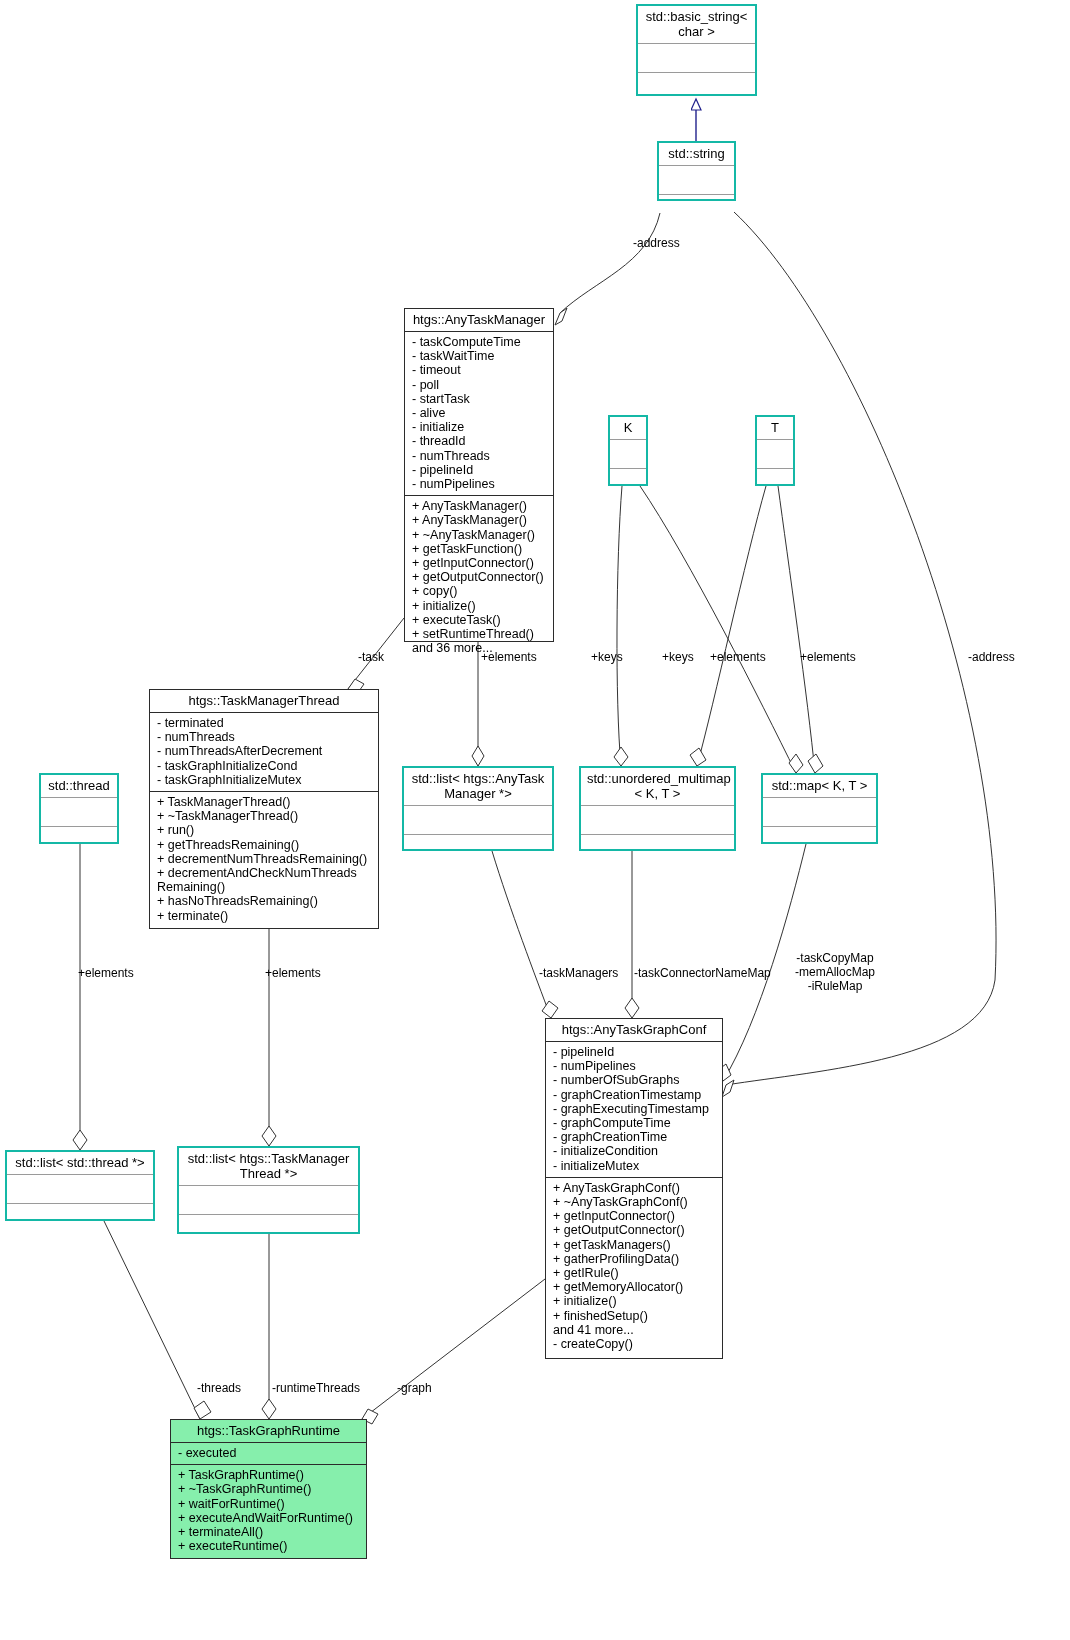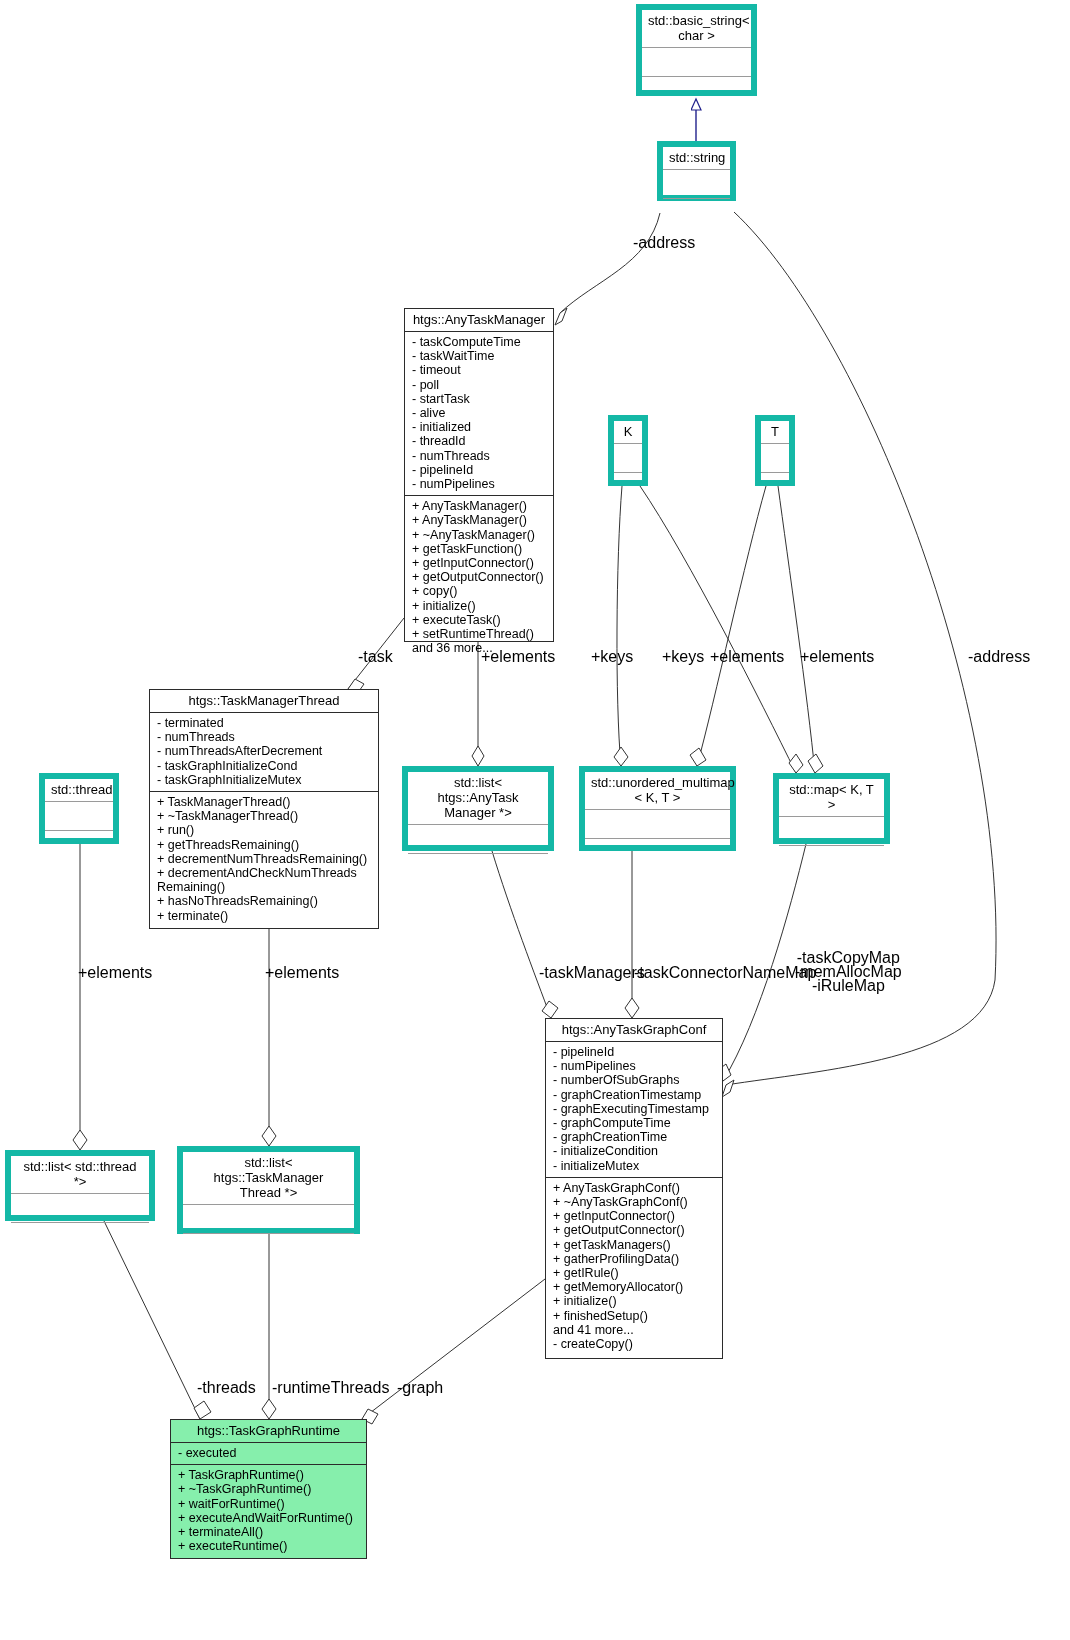--- a/index.html
+++ b/index.html
@@ -5,36 +5,36 @@
   html,body{margin:0;padding:0;background:#ffffff;}
   body{
     width:1070px;height:1640px;position:relative;overflow:hidden;
     font-family:"Liberation Sans","DejaVu Sans",sans-serif;
     color:#000000;
   }
   #canvas{position:absolute;inset:0;}
   svg#edges{position:absolute;left:0;top:0;width:1070px;height:1640px;}
 
   .node{position:absolute;box-sizing:border-box;background:#ffffff;
-        border:6px solid #14b8a6;}
+        border:2px solid #14b8a6;}
   .node.strong{border:1px solid #2b2b2b;}
   .node.filled{background:#86efac;border:1px solid #2b2b2b;}
 
   .n-title{
     text-align:center;padding:3px 6px 4px 6px;
     font-size:13px;line-height:15px;white-space:pre-line;
   }
   .n-sep{height:1px;background:#9a9a9a;}
   .node.strong .n-sep,.node.filled .n-sep{background:#2b2b2b;height:1px;}
   .n-sec{padding:3px 6px 4px 7px;}
   .n-sec div{font-size:12.5px;line-height:14.2px;white-space:pre-line;}
   .n-empty{height:21px;}
 
   .elabel{
-    position:absolute;font-size:16px;line-height:14px;
+    position:absolute;font-size:12px;line-height:14px;
     white-space:nowrap;color:#000;
   }
   .elabel.multi{white-space:pre-line;text-align:center;}
 </style>
 </head>
 <body>
 
 <div id="canvas">
 
   <svg id="edges" viewBox="0 0 1070 1640" xmlns="http://www.w3.org/2000/svg">
@@ -117,21 +117,21 @@
   <div class="node strong" style="left:404px;top:274px;width:150px;height:334px;margin-top:34px;">
     <div class="n-title">htgs::AnyTaskManager</div>
     <div class="n-sep"></div>
     <div class="n-sec">
       <div>- taskComputeTime</div>
       <div>- taskWaitTime</div>
       <div>- timeout</div>
       <div>- poll</div>
       <div>- startTask</div>
       <div>- alive</div>
-      <div>- initialized</div>
+      <div>- initialize</div>
       <div>- threadId</div>
       <div>- numThreads</div>
       <div>- pipelineId</div>
       <div>- numPipelines</div>
     </div>
     <div class="n-sep"></div>
     <div class="n-sec">
       <div>+ AnyTaskManager()</div>
       <div>+ AnyTaskManager()</div>
       <div>+ ~AnyTaskManager()</div>
@@ -205,21 +205,21 @@
 
   <div class="node plain" style="left:579px;top:766px;width:157px;height:85px;">
     <div class="n-title">std::unordered_multimap
 &lt; K, T &gt;</div>
     <div class="n-sep"></div>
     <div class="n-sec n-empty"></div>
     <div class="n-sep"></div>
     <div class="n-sec n-empty"></div>
   </div>
 
-  <div class="node plain" style="left:761px;top:773px;width:117px;height:71px;margin-left:12px;">
+  <div class="node plain" style="left:761px;top:773px;width:117px;height:71px;">
     <div class="n-title">std::map&lt; K, T &gt;</div>
     <div class="n-sep"></div>
     <div class="n-sec n-empty"></div>
     <div class="n-sep"></div>
     <div class="n-sec n-empty"></div>
   </div>
 
   <div class="node plain" style="left:5px;top:1150px;width:150px;height:71px;">
     <div class="n-title">std::list&lt; std::thread *&gt;</div>
     <div class="n-sep"></div>

